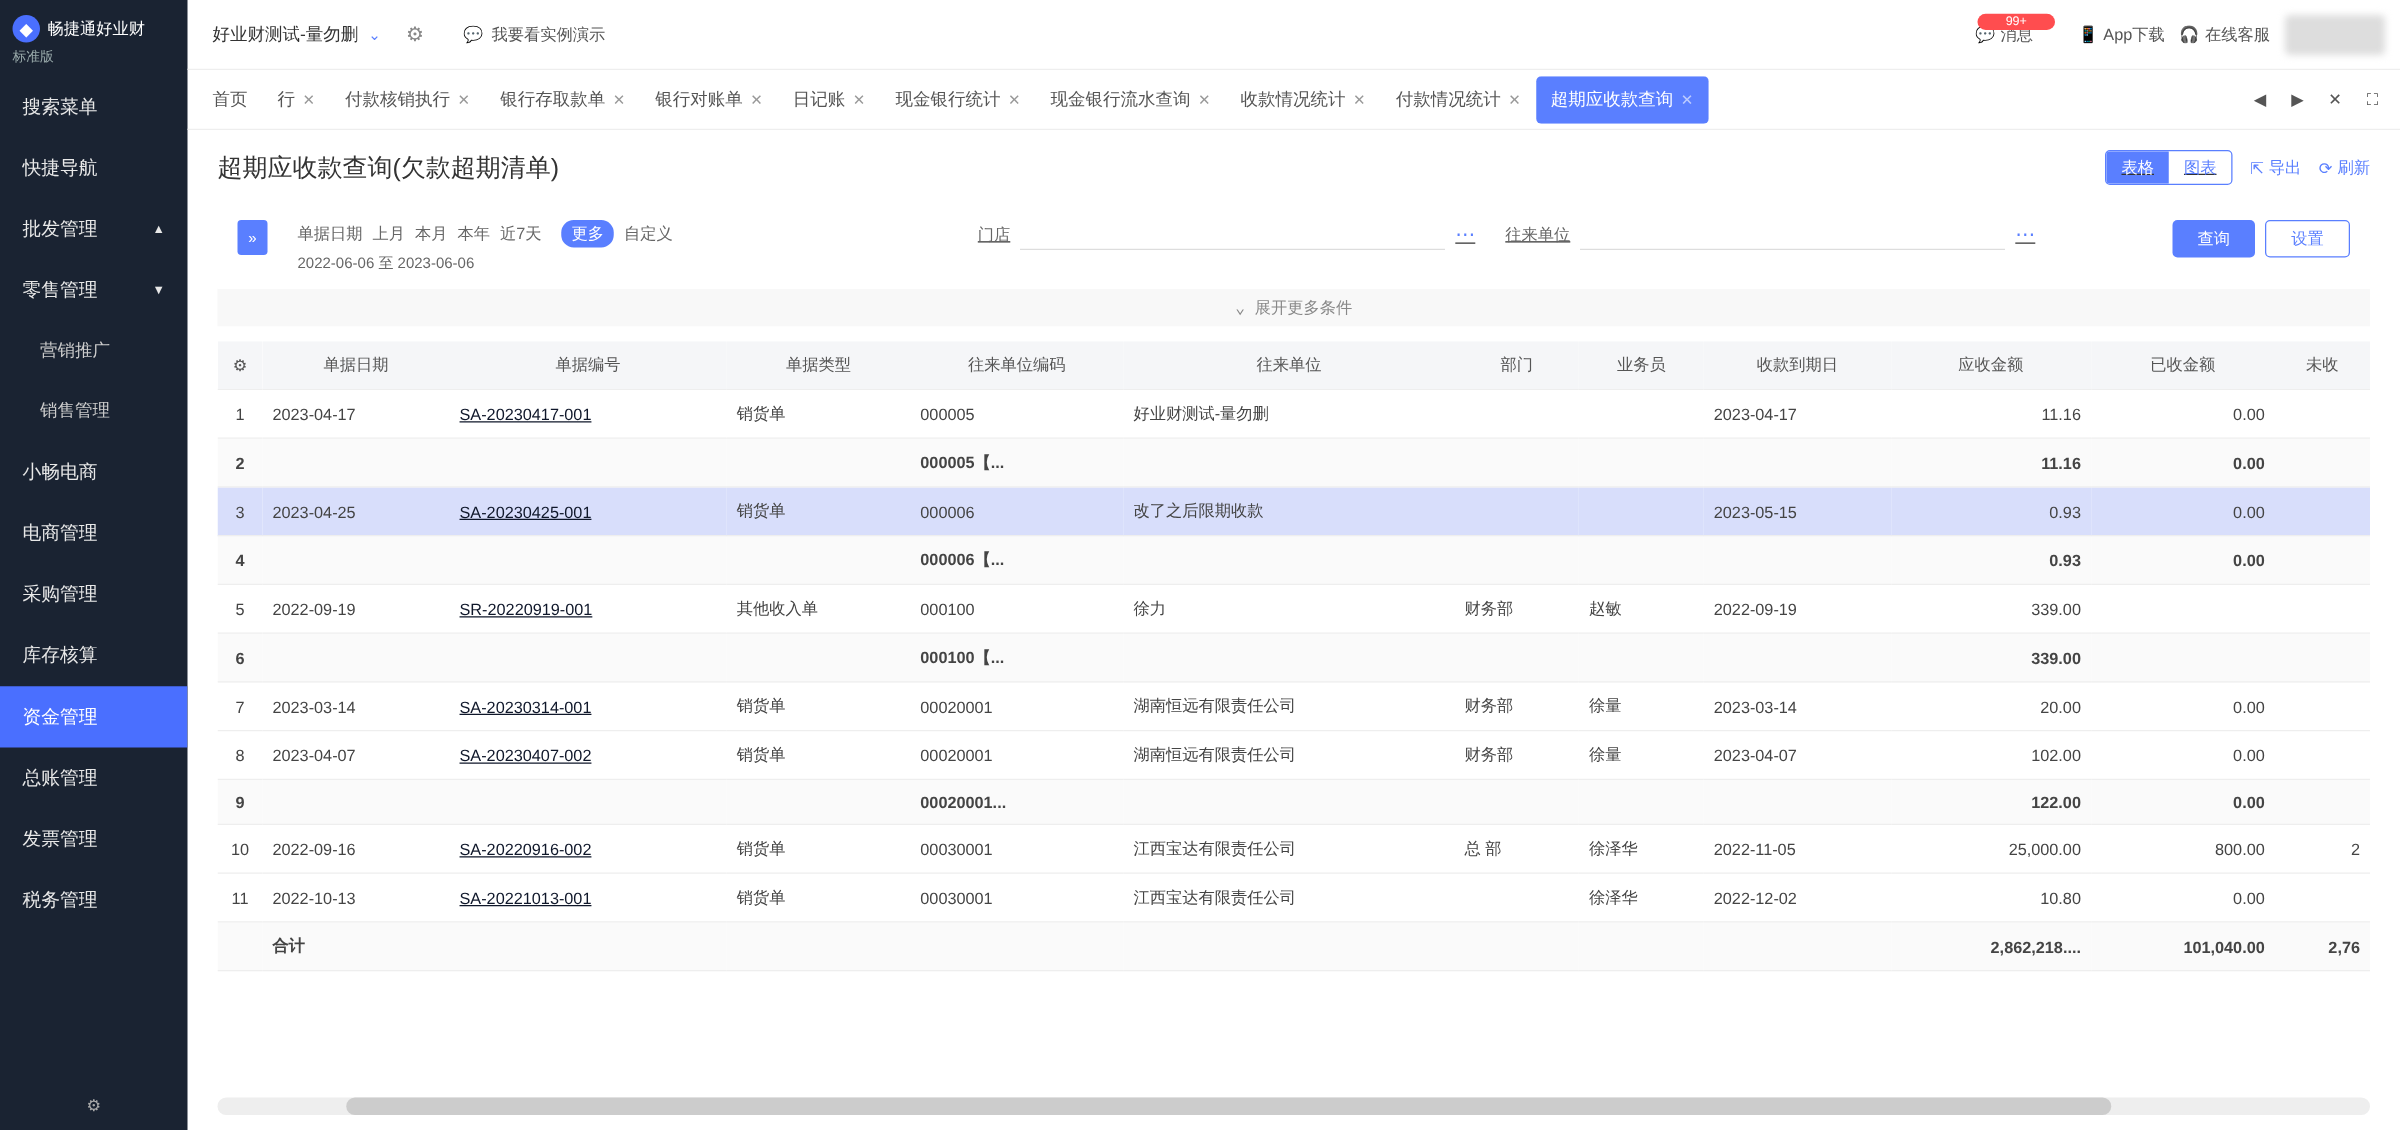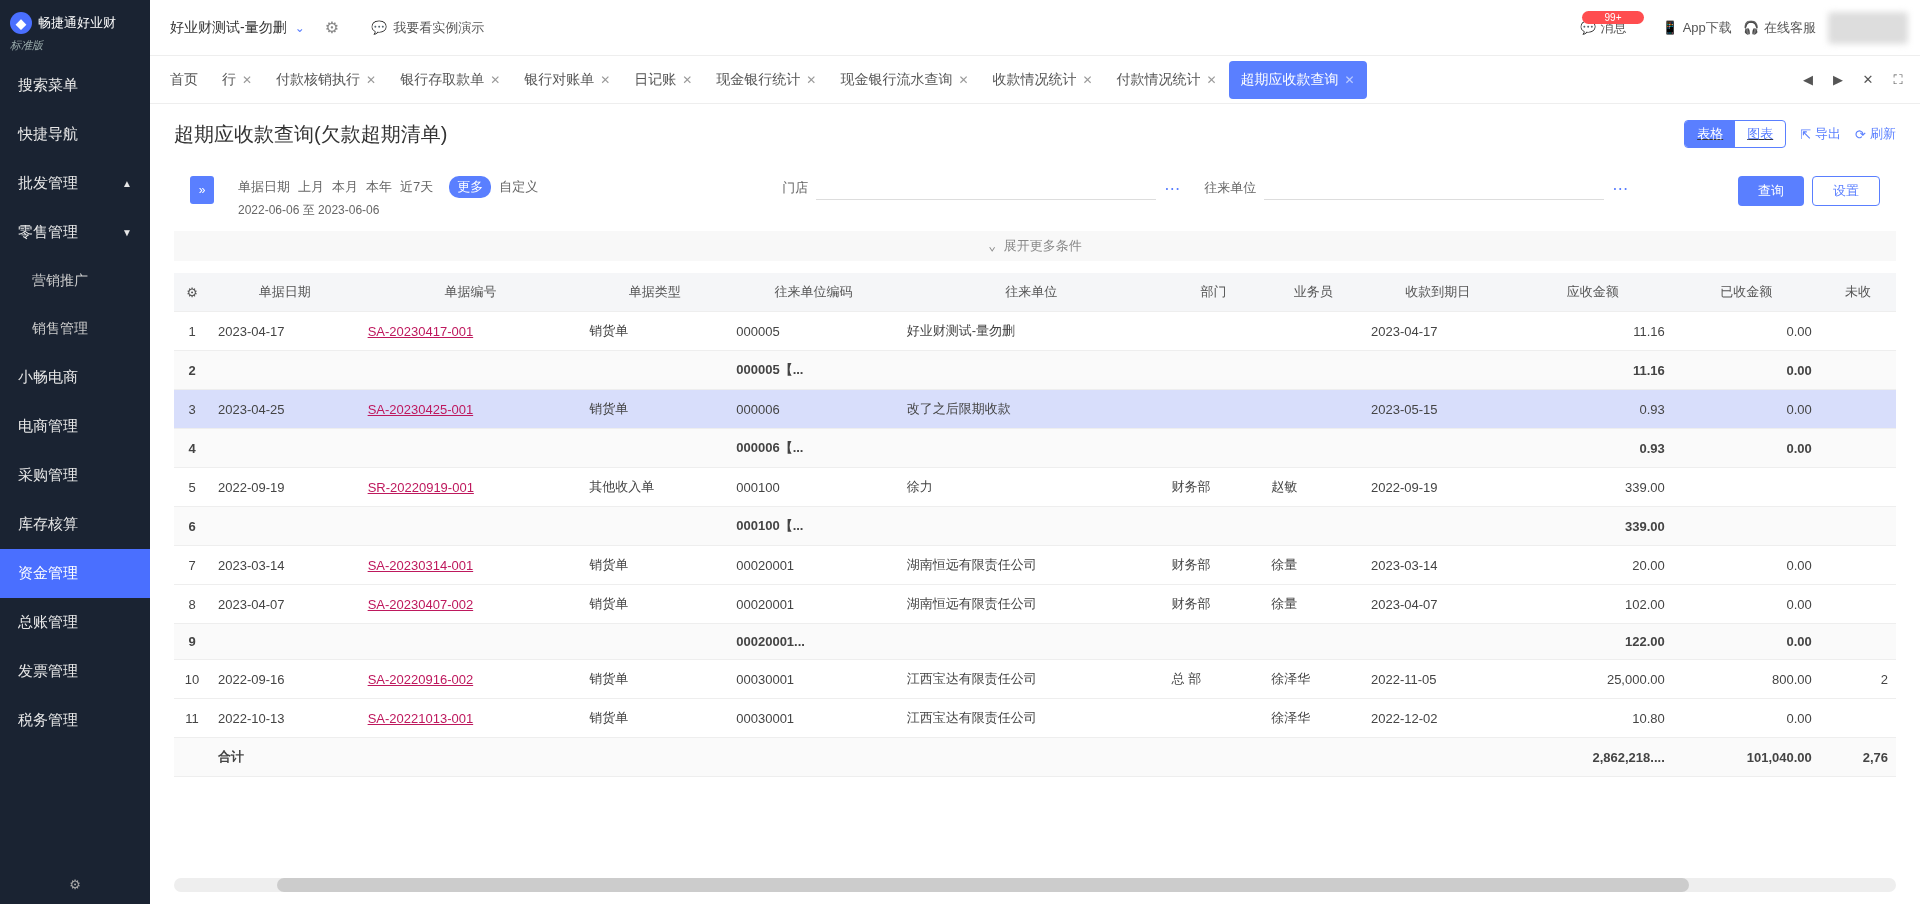--- a/index.html
+++ b/index.html
@@ -2,21 +2,21 @@
 <html><head>
 <meta charset="utf-8">
 <style>
 *{box-sizing:border-box;margin:0;padding:0;}
 body{font-family:"Microsoft YaHei","PingFang SC",sans-serif;font-size:13px;color:#333;background:#fff;overflow:hidden;}
 .app{display:flex;height:904px;width:1920px;}
 .sidebar{width:150px;background:#1a2332;color:#fff;display:flex;flex-direction:column;flex-shrink:0;}
 .logo-area{display:flex;align-items:center;padding:12px 10px 4px;gap:6px;}
 .logo-icon{width:22px;height:22px;border-radius:50%;background:#4a6fff;display:flex;align-items:center;justify-content:center;color:#fff;font-weight:bold;}
 .logo-text{font-size:13px;font-weight:500;}
-.edition{font-size:11px;color:#9aa;padding-left:10px;margin-bottom:8px;font-style:italic;}
+.edition{font-size:11px;color:#9aa;padding-left:10px;margin-bottom:8px;}
 .nav{flex:1;overflow-y:auto;}
 .nav-item{padding:15px 18px;font-size:15px;cursor:pointer;display:flex;align-items:center;justify-content:space-between;color:#e8e8e8;}
 .nav-item.sub{padding-left:32px;font-size:14px;color:#ccc;}
 .nav-item.active{background:#4a6fff;color:#ffffff;}
 .caret{font-size:10px;}
 .gear-bottom{padding:12px;text-align:center;color:#aaa;cursor:pointer;}
 .main{flex:1;display:flex;flex-direction:column;min-width:0;}
 .topbar{height:56px;border-bottom:1px solid #eee;display:flex;align-items:center;padding:0 12px;gap:12px;}
 .org-select{display:flex;align-items:center;gap:8px;font-size:14px;color:#333;cursor:pointer;padding:4px 8px;}
 .org-dd{color:#5a7fff;font-size:12px;}
@@ -40,37 +40,37 @@
 .pill.active{background:#5a7fff;color:#fff;}
 .link-action{color:#5a7fff;cursor:pointer;display:flex;align-items:center;gap:4px;font-size:13px;}
 .filter-bar{margin:8px 24px 0;background:#fff;padding:12px 16px;display:flex;align-items:flex-start;gap:24px;position:relative;}
 .collapse-btn{width:24px;height:28px;background:#5a7fff;color:#fff;display:flex;align-items:center;justify-content:center;cursor:pointer;border-radius:3px;font-size:12px;}
 .filter-group{display:flex;flex-direction:column;gap:4px;}
 .filter-row1{display:flex;align-items:center;gap:8px;}
 .filter-label{color:#666;font-size:13px;}
 .date-chip{color:#666;font-size:13px;cursor:pointer;}
 .date-chip.more{background:#5a7fff;color:#fff;padding:2px 8px;border-radius:10px;}
 .date-range{color:#666;font-size:12px;}
-.filter-field{display:flex;align-items:center;gap:8px;}
+.filter-field{display:flex;align-items:center;gap:8px;text-decoration:underline;}
 .filter-input{border:none;border-bottom:1px solid #ddd;width:340px;padding:4px;font-size:13px;}
 .filter-more{color:#5a7fff;cursor:pointer;font-size:16px;}
 .filter-actions{margin-left:auto;display:flex;flex-direction:row;gap:8px;}
 .btn-primary{background:#5a7fff;color:#fff;border:none;padding:6px 20px;border-radius:4px;cursor:pointer;font-size:13px;}
 .btn-outline{background:#fff;color:#5a7fff;border:1px solid #5a7fff;padding:5px 20px;border-radius:4px;cursor:pointer;font-size:13px;}
 .expand-row{text-align:center;padding:6px;color:#888;font-size:13px;cursor:pointer;background:#f8f8f8;margin:0 24px;font-family:Liberation Mono, monospace;}
 .table-wrap{margin:12px 24px 0;overflow:auto;flex:1;position:relative;}
 table{border-collapse:collapse;width:100%;min-width:1700px;}
 th,td{padding:10px 8px;text-align:left;font-size:13px;border-bottom:1px solid #eee;white-space:nowrap;}
 th{background:#f5f6f8;color:#555;font-weight:500;text-align:center;position:sticky;top:0;}
 td{color:#444;}
 td.num{text-align:right;}
 td.ctr{text-align:center;}
 tr.subtotal td{font-weight:bold;background:#fafafa;}
 tr.hl td{background:#d8defb;}
-.doc-link{color:#be185d;text-decoration:underline;cursor:pointer;}
+.doc-link{color:#0f172a;text-decoration:underline;cursor:pointer;}
 .gear-th{width:36px;}
 .total-row td{font-weight:bold;background:#fafafa;}
 .hscroll{height:14px;margin:4px 24px 12px;background:#eee;border-radius:7px;position:relative;}
 .hscroll-thumb{position:absolute;left:6%;width:82%;height:100%;background:#ccc;border-radius:7px;}
 </style>
 </head>
 <body>
 
 <div class="app">
   <div class="sidebar">

